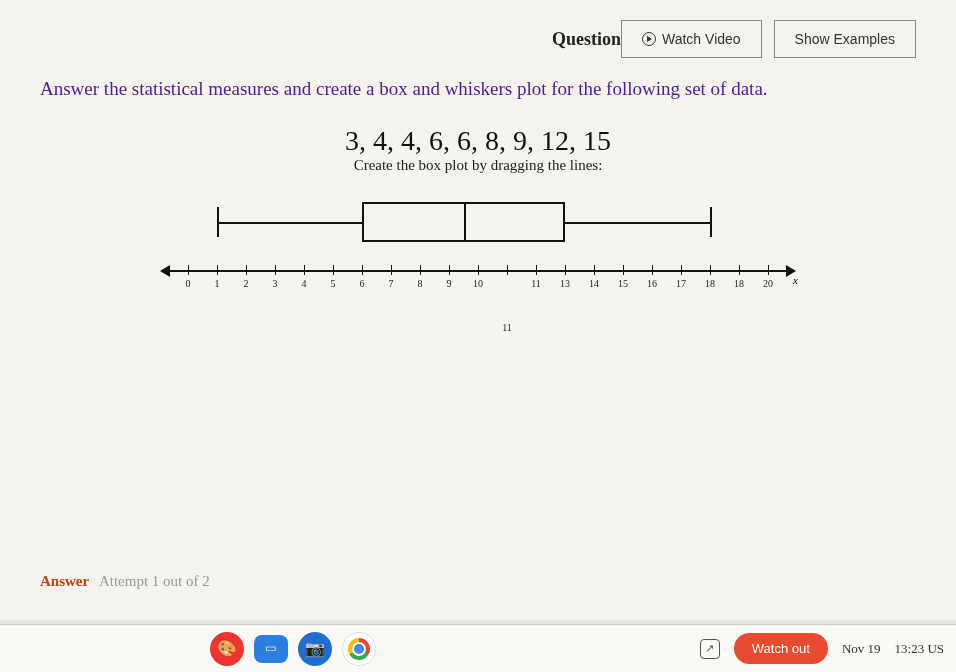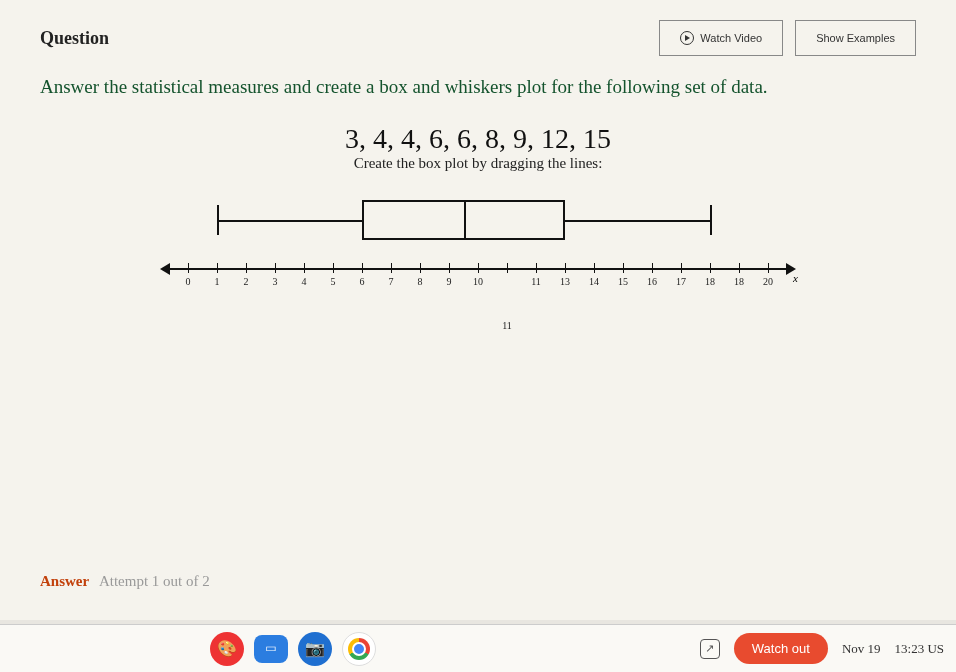--- a/index.html
+++ b/index.html
@@ -13,38 +13,38 @@
   }
   .page {
     background: #f5f3ed;
     width: 100%;
     height: 620px;
     padding: 20px 40px;
     position: relative;
   }
   .header-row {
     display: flex;
-    justify-content: space-between;
+    justify-content: flex-end;
     align-items: center;
     margin-bottom: 20px;
   }
   .question-title {
     font-weight: bold;
     font-size: 18px;
     color: #222;
   }
   .header-buttons {
     display: flex;
     gap: 12px;
   }
   .hdr-btn {
     border: 1px solid #888;
     background: #f5f3ed;
     padding: 10px 20px;
-    font-size: 11px;
+    font-size: 14px;
     cursor: pointer;
     display: flex;
     align-items: center;
     gap: 6px;
     color: #333;
   }
   .play-icon {
     width: 14px; height: 14px;
     border: 1.5px solid #333;
     border-radius: 50%;
@@ -55,21 +55,21 @@
   .play-icon::before {
     content: "";
     width: 0; height: 0;
     border-left: 5px solid #333;
     border-top: 3px solid transparent;
     border-bottom: 3px solid transparent;
     margin-left: 1px;
   }
   .prompt {
     font-size: 19px;
-    color: #14532d;
+    color: #4c1d95;
     margin-bottom: 25px;
   }
   .data-set {
     text-align: center;
     font-size: 28px;
     color: #111;
   }
   .stats-row {
     display: flex;
     justify-content: center;

